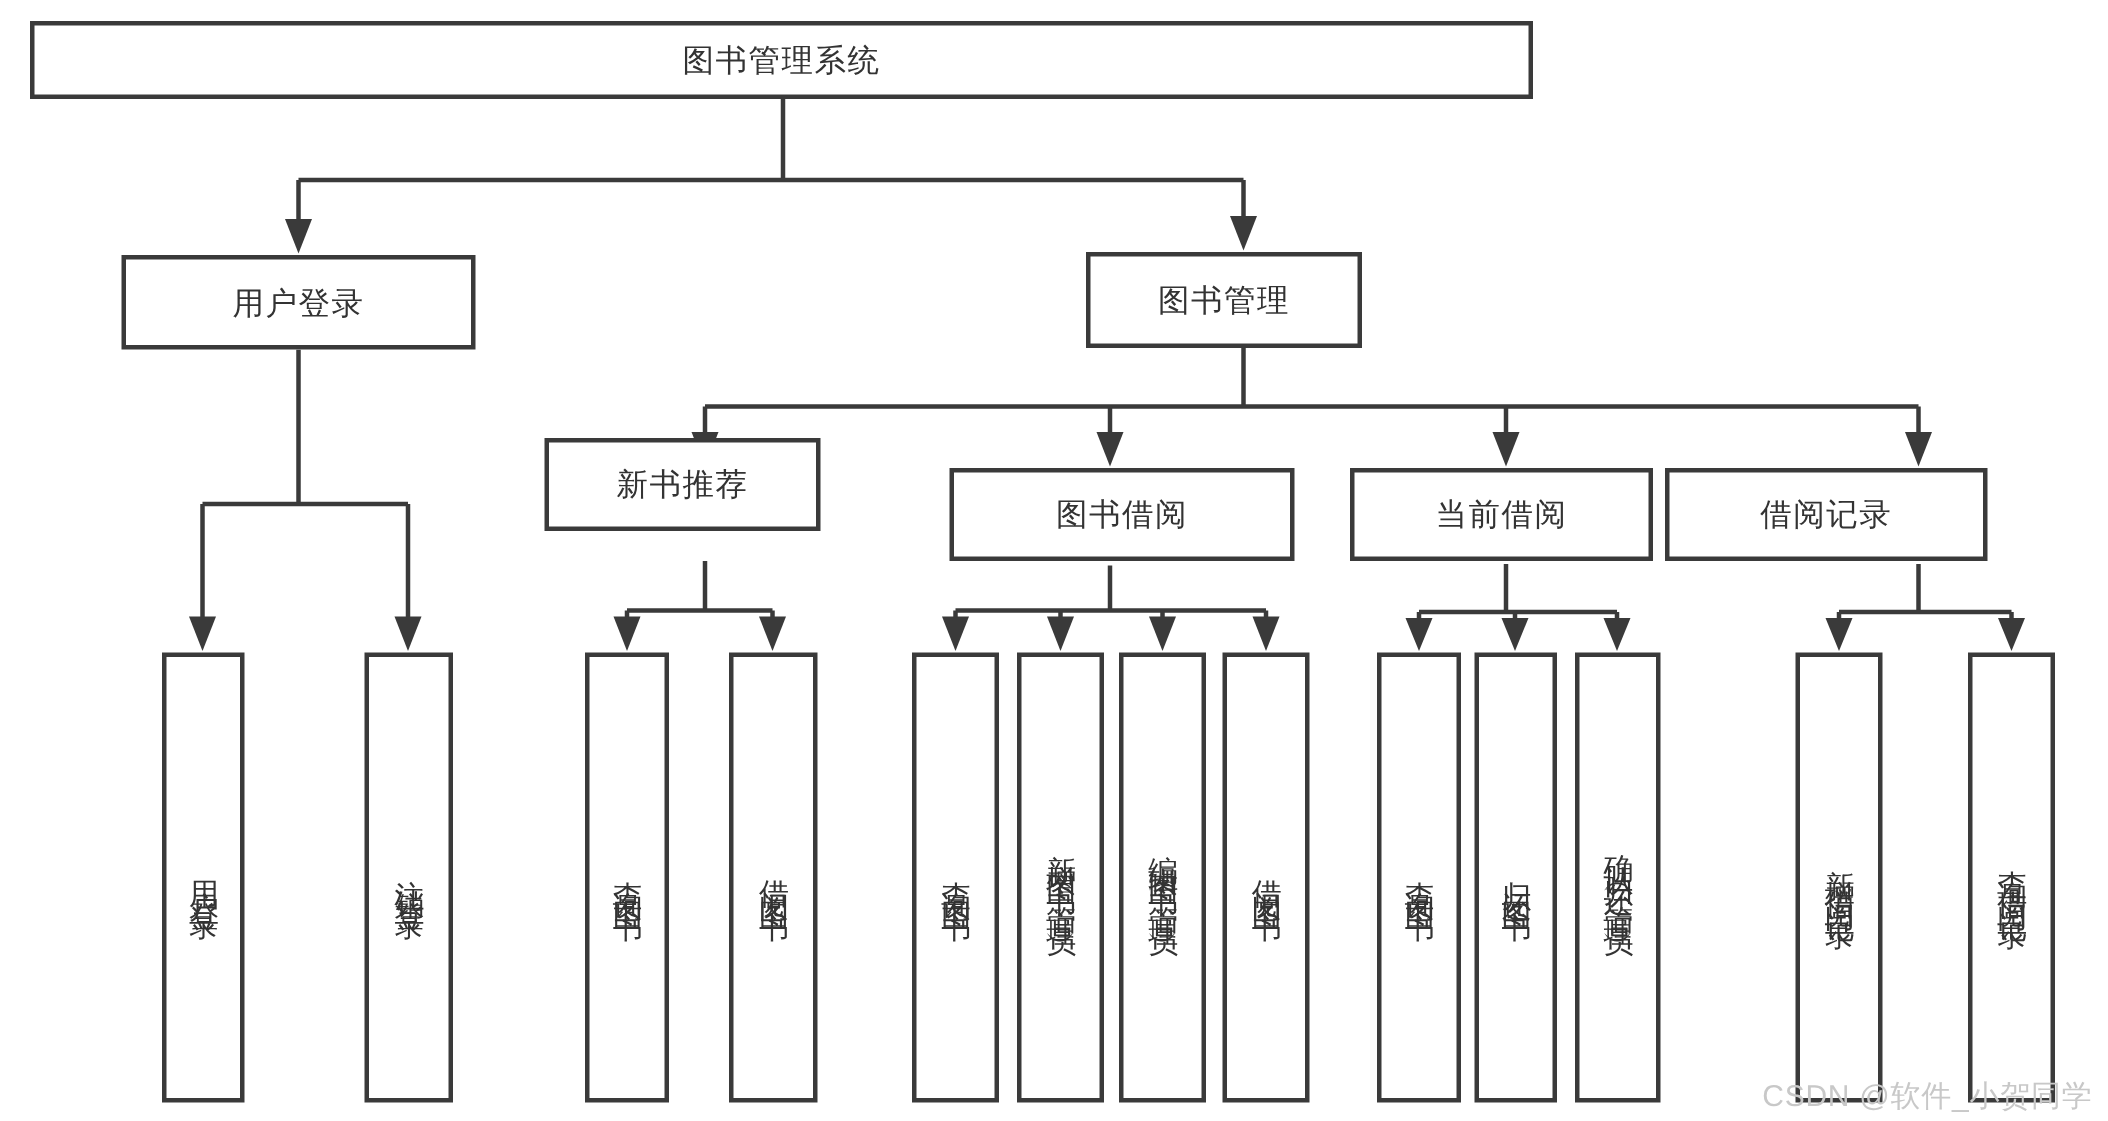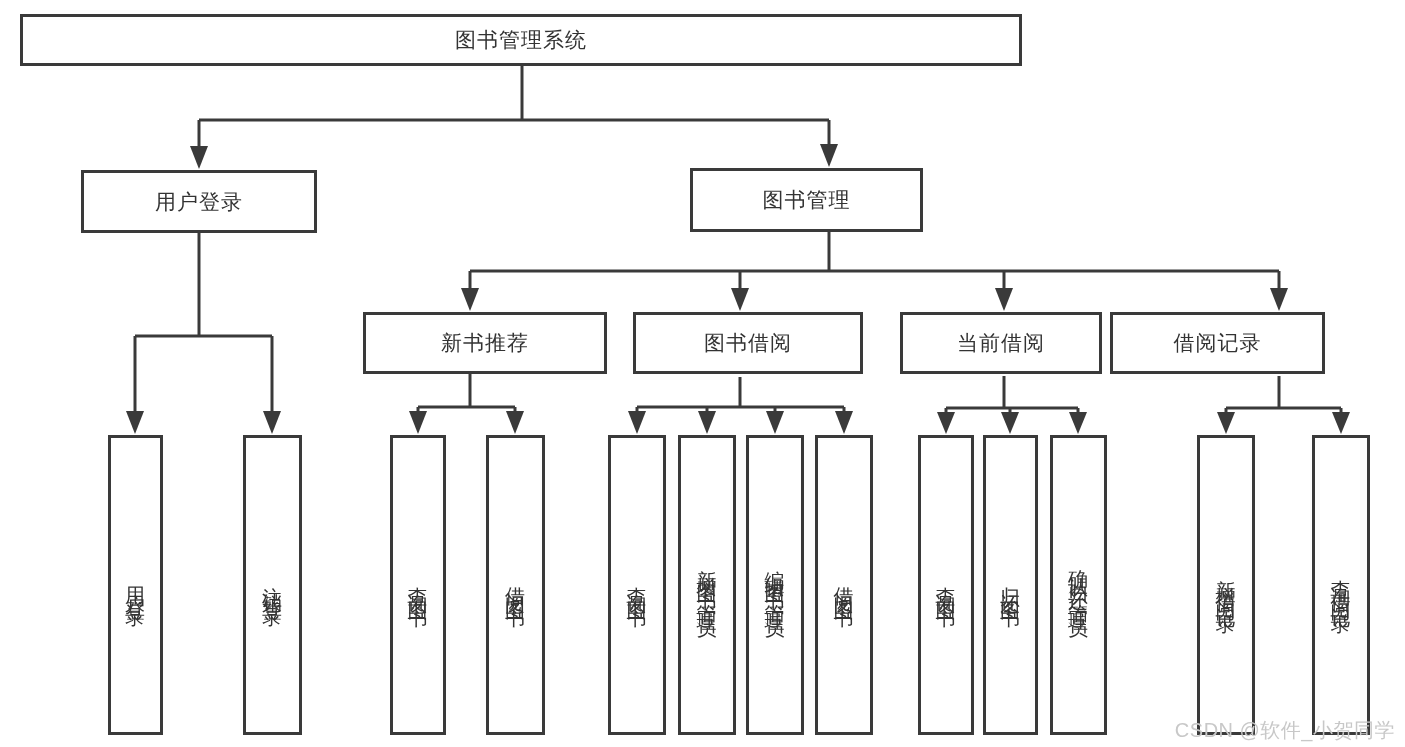--- a/index.html
+++ b/index.html
@@ -130,25 +130,25 @@
     </g>
   </svg>
 
   <div class="node h" style="left:20px;top:14px;width:1002px;height:52px">
     <span>图书管理系统</span>
   </div>
 
   <div class="node h" style="left:81px;top:170px;width:236px;height:63px">
     <span>用户登录</span>
   </div>
-  <div class="node h" style="left:690px;top:168px;width:233px;height:64px">
+  <div class="node h" style="left:724px;top:168px;width:184px;height:64px">
     <span>图书管理</span>
   </div>
 
-  <div class="node h" style="left:363px;top:312px;width:244px;height:62px">
+  <div class="node h" style="left:363px;top:292px;width:184px;height:62px">
     <span>新书推荐</span>
   </div>
   <div class="node h" style="left:633px;top:312px;width:230px;height:62px">
     <span>图书借阅</span>
   </div>
   <div class="node h" style="left:900px;top:312px;width:202px;height:62px">
     <span>当前借阅</span>
   </div>
   <div class="node h" style="left:1110px;top:312px;width:215px;height:62px">
     <span>借阅记录</span>

